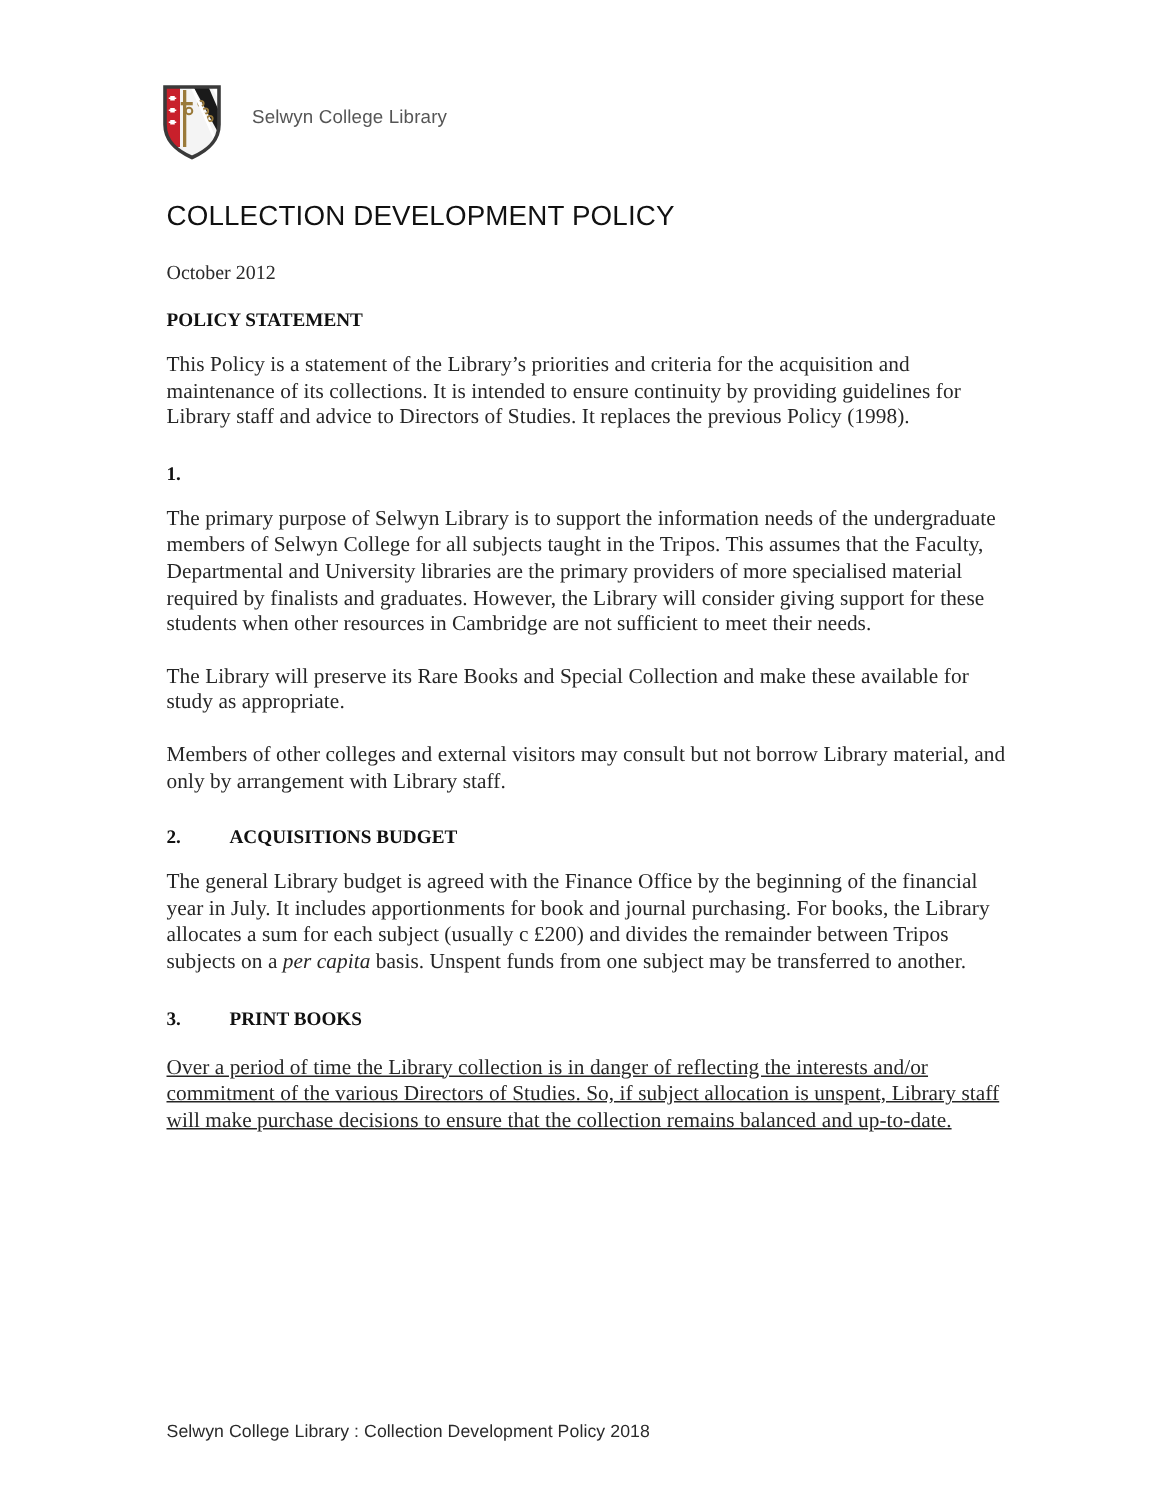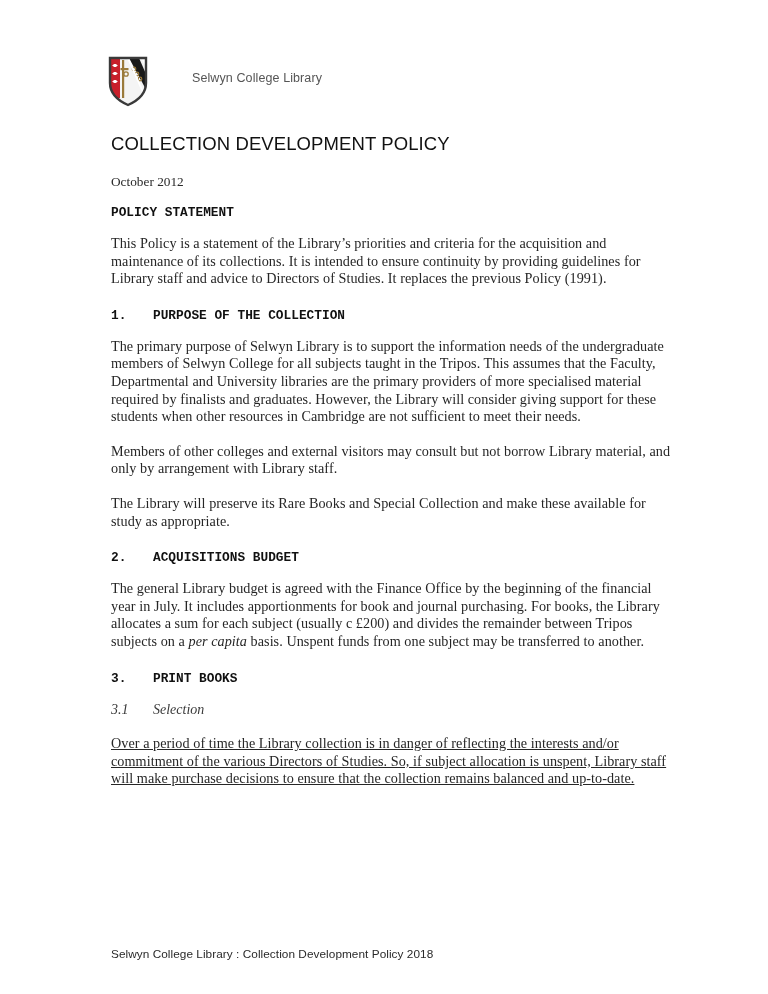--- a/index.html
+++ b/index.html
@@ -20,21 +20,20 @@
       width: 768px; height: 994px;
       background: #ffffff;
     }
     .header {
       position: absolute;
       left: 107px;
       top: 54px;
       height: 54px;
       display: flex;
       align-items: center;
-      gap: 24px;
     }
     .shield {
       width: 42px;
       height: 52px;
       display: block;
     }
     .header-text {
       margin-left: 19px;
       margin-top: -6px;
       font-family: "Liberation Sans", sans-serif;
@@ -58,21 +57,21 @@
       letter-spacing: 0.1px;
     }
     .doc-date {
       font-family: "Liberation Serif", serif;
       font-size: 13.3px;
       color: #2a2a2a;
       margin: 18px 0 0 0;
       line-height: 17px;
     }
     .section-head {
-      font-family: Liberation Mono, monospace;
+      font-family: Liberation Serif, serif;
       font-weight: bold;
       font-size: 12.8px;
       color: #111111;
       margin: 0;
       line-height: 16px;
       display: flex;
     }
     .section-num {
       display: inline-block;
       width: 42px;
@@ -149,41 +148,36 @@
     <span class="header-text">Selwyn College Library</span>
   </div>
 
   <div class="content">
     <h1 class="doc-title">COLLECTION DEVELOPMENT POLICY</h1>
     <p class="doc-date">October 2012</p>
 
     <h2 class="section-head" style="margin-top:15px;">
       <span>POLICY STATEMENT</span>
     </h2>
-    <p class="para" style="margin-top:14px;">This Policy is a statement of the Library’s priorities and criteria for the acquisition and maintenance of its collections.  It is intended to ensure continuity by providing guidelines for Library staff and advice to Directors of Studies. It replaces the previous Policy (1991).</p>
+    <p class="para" style="margin-top:14px;">This Policy is a statement of the Library’s priorities and criteria for the acquisition and maintenance of its collections.  It is intended to ensure continuity by providing guidelines for Library staff and advice to Directors of Studies. It replaces the previous Policy (1998).</p>
 
     <h2 class="section-head" style="margin-top:20px;">
       <span class="section-num">1.</span>
-      <span>PURPOSE OF THE COLLECTION</span>
     </h2>
     <p class="para" style="margin-top:14px;">The primary purpose of Selwyn Library is to support the information needs of the undergraduate members of Selwyn College for all subjects taught in the Tripos. This assumes that the Faculty, Departmental and University libraries are the primary providers of more specialised material required by finalists and graduates.  However, the Library will consider giving support for these students when other resources in Cambridge are not sufficient to meet their needs.</p>
+    <p class="para" style="margin-top:17px;">The Library will preserve its Rare Books and Special Collection and make these available for study as appropriate.</p>
     <p class="para" style="margin-top:17px;">Members of other colleges and external visitors may consult but not borrow Library material, and only by arrangement with Library staff.</p>
-    <p class="para" style="margin-top:17px;">The Library will preserve its Rare Books and Special Collection and make these available for study as appropriate.</p>
 
     <h2 class="section-head" style="margin-top:20px;">
       <span class="section-num">2.</span>
       <span>ACQUISITIONS BUDGET</span>
     </h2>
     <p class="para" style="margin-top:14px;"><span>The general Library budget is agreed with the Finance Office by the beginning of the financial year in July.  It includes apportionments for book and journal purchasing. For books, the Library allocates a sum for each subject (usually c £200) and divides the remainder between Tripos subjects on a </span><em>per capita</em><span> basis.  Unspent funds from one subject may be transferred to another.</span></p>
 
     <h2 class="section-head" style="margin-top:20px;">
       <span class="section-num">3.</span>
       <span>PRINT BOOKS</span>
     </h2>
-    <p class="subhead" style="margin-top:14px;">
-      <span class="num">3.1</span>
-      <span>Selection</span>
-    </p>
     <p class="para" style="margin-top:17px;text-decoration:underline;">Over a period of time the Library collection is in danger of reflecting the interests and/or commitment of the various Directors of Studies. So, if subject allocation is unspent, Library staff will make purchase decisions to ensure that the collection remains balanced and up-to-date.</p>
   </div>
 
   <div class="footer">Selwyn College Library : Collection Development Policy 2018</div>
 </div>
 
 </body></html>

